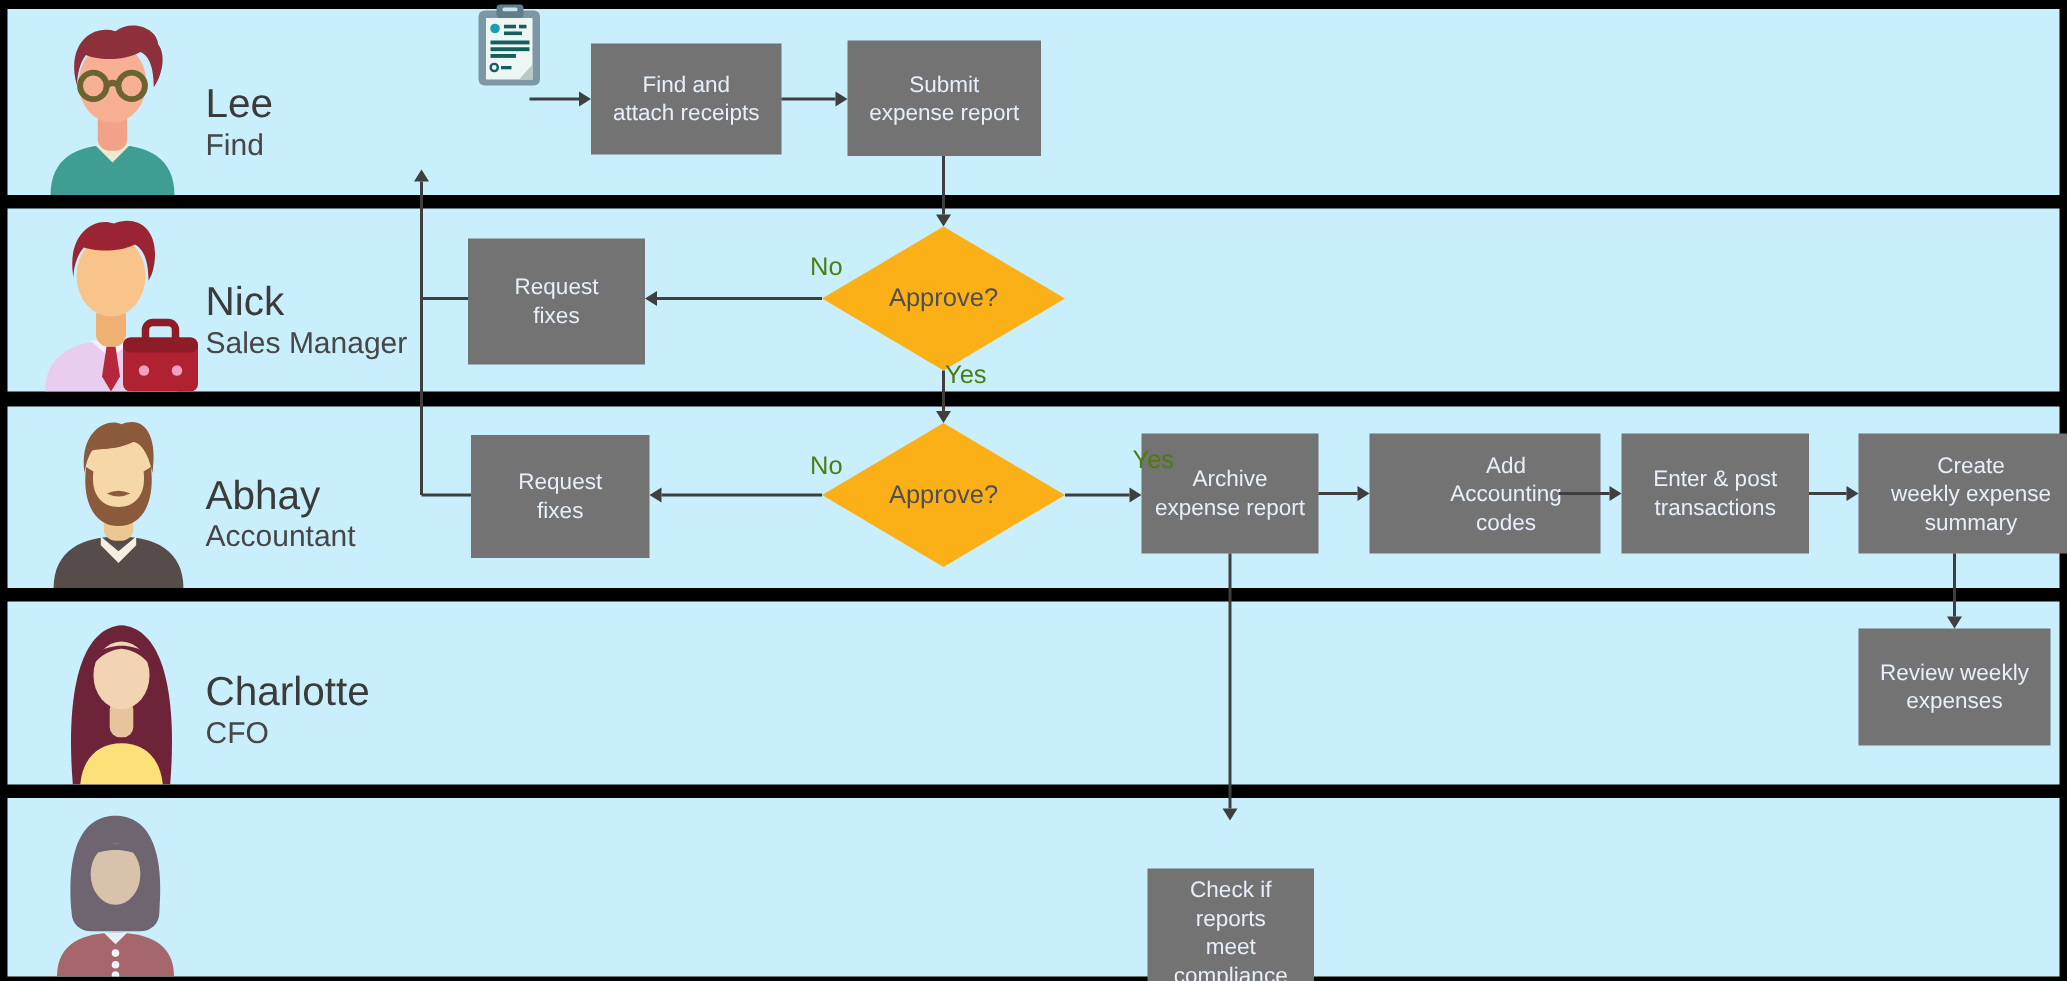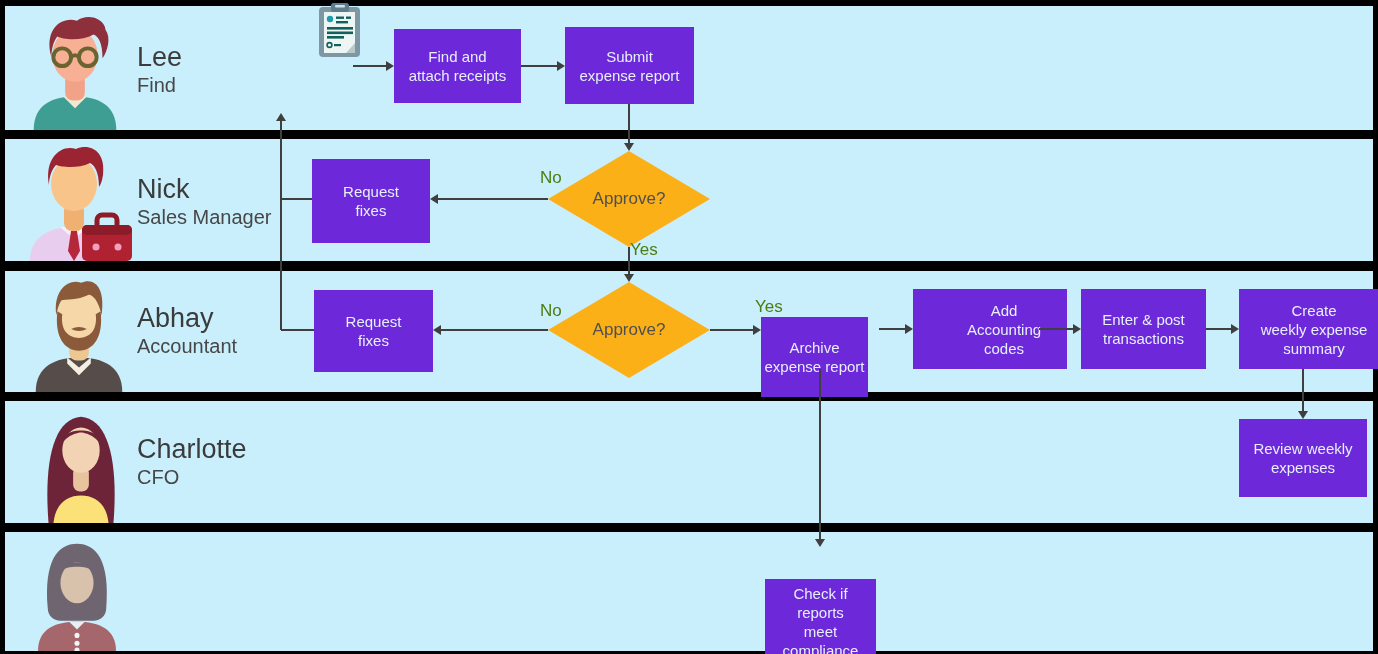--- a/index.html
+++ b/index.html
@@ -9,26 +9,26 @@
   }
   .lane{position:absolute;left:5px;width:1368px;background:#c9effc;}
   .lane1{top:6px;height:124px;}
   .lane2{top:139px;height:122px;}
   .lane3{top:271px;height:121px;}
   .lane4{top:401px;height:122px;}
   .lane5{top:532px;height:119px;}
 
   .avatar{position:absolute;}
 
-  .person{position:absolute;left:137px;color:#3b3b3b;}
+  .person{position:absolute;left:137px;color:#3b3b3b;margin-top:12px;}
   .person .name{font-size:27px;line-height:31px;color:#3b3b3b;}
   .person .role{font-size:20px;line-height:24px;color:#474747;}
 
   .node{
-    position:absolute;background:#6d28d9;color:#e6effa;
+    position:absolute;background:#737373;color:#e6effa;
     display:flex;align-items:center;justify-content:center;text-align:center;
     font-size:15px;line-height:19px;white-space:pre-line;z-index:3;
   }
   .node.green{background:#21a44b;clip-path:polygon(0 19%,71% 0,100% 9%,100% 100%,0 100%);padding-top:8px;}
   .diamond{
     position:absolute;background:#fcb018;
     clip-path:polygon(50% 0,100% 50%,50% 100%,0 50%);
     color:#4f4f4f;display:flex;align-items:center;justify-content:center;
     text-align:center;font-size:17px;z-index:3;
   }
@@ -127,21 +127,21 @@
   <div class="node" style="left:565px;top:27px;width:129px;height:77px;">Submit
 expense report</div>
 
   <div class="node" style="left:312px;top:159px;width:118px;height:84px;">Request
 fixes</div>
   <div class="diamond" style="left:548px;top:151px;width:162px;height:96px;">Approve?</div>
 
   <div class="node" style="left:314px;top:290px;width:119px;height:82px;">Request
 fixes</div>
   <div class="diamond" style="left:548px;top:282px;width:162px;height:96px;">Approve?</div>
-  <div class="node" style="left:761px;top:289px;width:107px;height:80px;margin-top:28px;">Archive
+  <div class="node" style="left:761px;top:289px;width:118px;height:80px;">Archive
 expense report</div>
   <div class="node" style="left:913px;top:289px;width:126px;height:80px;padding-left:28px;">Add
 Accounting
 codes</div>
   <div class="node" style="left:1081px;top:289px;width:125px;height:80px;">Enter &amp; post
 transactions</div>
   <div class="node" style="left:1239px;top:289px;width:128px;height:80px;padding-left:11px;">Create
 weekly expense
 summary</div>
 

